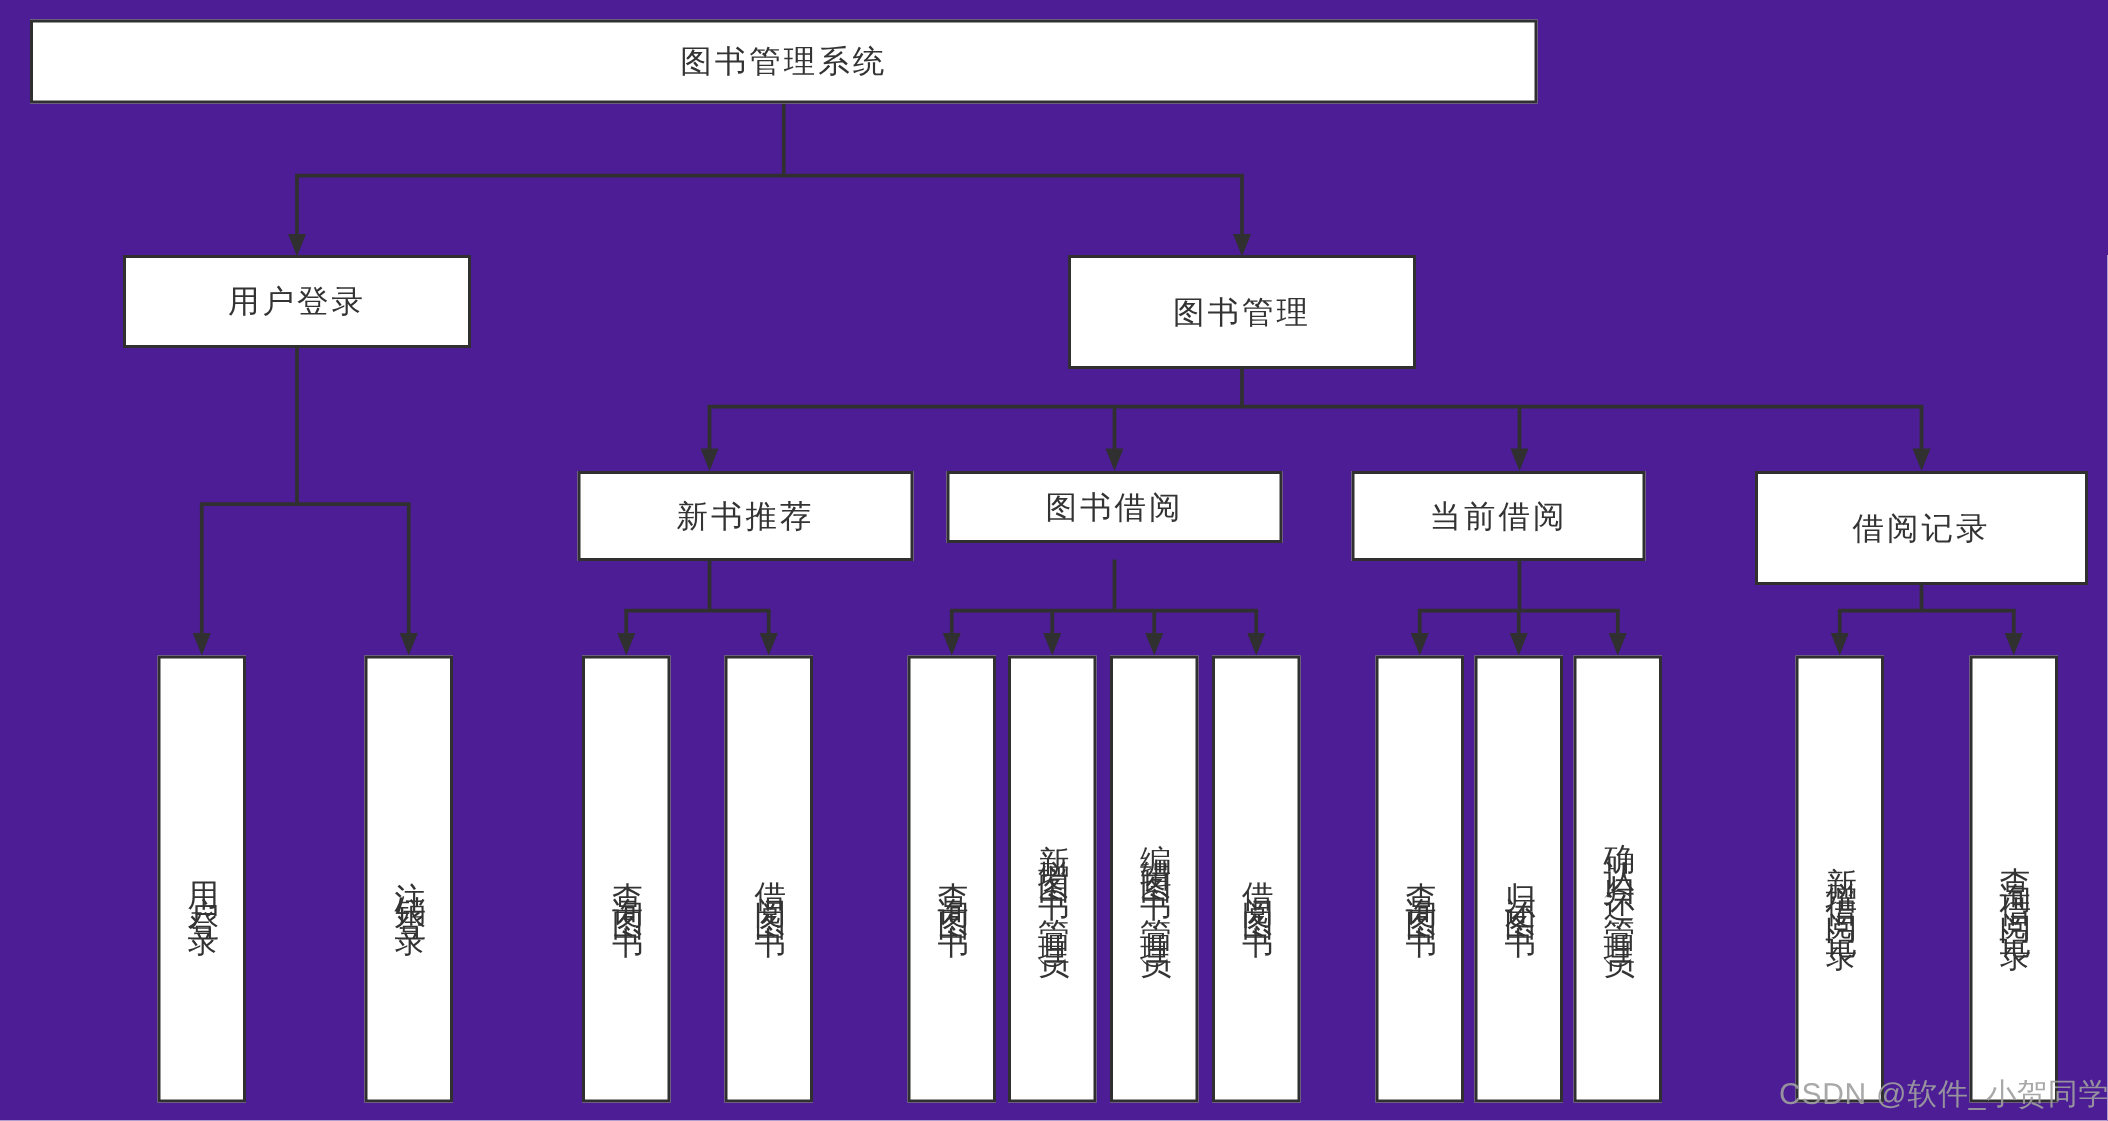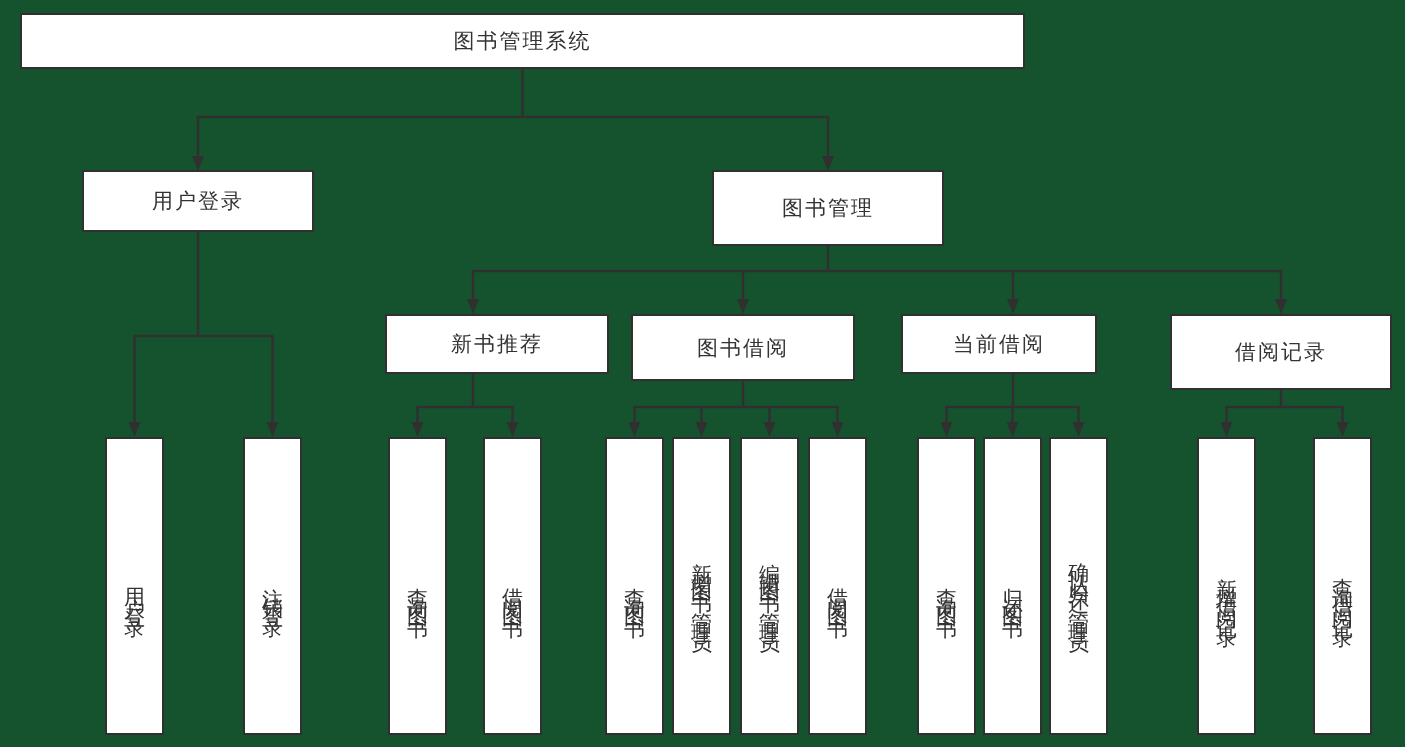--- a/index.html
+++ b/index.html
@@ -1,17 +1,17 @@
 <!DOCTYPE html>
 <html><head>
 <meta charset="utf-8">
 <style>
   html,body{margin:0;padding:0;background:#ffffff;}
   #canvas{
-    position:relative;width:1405px;height:747px;background:#14532d;overflow:hidden;
+    position:relative;width:1405px;height:747px;background:#4c1d95;overflow:hidden;
     font-family:"Liberation Sans","DejaVu Sans",sans-serif;
   }
   svg.wires{position:absolute;left:0;top:0;width:1405px;height:747px;}
   svg.wires line{stroke:#303030;stroke-width:2.5;}
   svg.wires polygon{fill:#303030;stroke:none;}
   .box{
     position:absolute;box-sizing:border-box;background:#ffffff;
     border:2.5px solid #303030;color:#333333;
     display:flex;align-items:center;justify-content:center;
   }
@@ -20,21 +20,21 @@
     writing-mode:vertical-rl;text-orientation:mixed;
     font-size:21px;letter-spacing:10px;margin-bottom:-10px;white-space:nowrap;
   }
   
   .n-root{left:20px;top:13px;width:1005px;height:56px;}
   
   .n-userlogin{left:82px;top:170px;width:232px;height:62px;}
   .n-bookmgmt{left:712px;top:170px;width:232px;height:76px;}
   
   .n-newbook{left:361px;top:314px;width:224px;height:60px;margin-left:24px;}
-  .n-bookborrow{left:631px;top:314px;width:224px;height:67px;}
+  .n-bookborrow{left:631px;top:314px;width:224px;height:48px;}
   .n-currentborrow{left:901px;top:314px;width:196px;height:60px;}
   .n-borrowrecord{left:1170px;top:314px;width:222px;height:76px;}
   
   .vbox{top:437px;width:59px;height:298px;}
   .n-login{left:105px;}   .n-logout{left:243px;}
   .n-nbq{left:388px;}     .n-nbb{left:483px;}
   .n-bbq{left:605px;}     .n-bba{left:672px;} .n-bbe{left:740px;} .n-bbb{left:808px;}
   .n-cbq{left:917px;}     .n-cbr{left:983px;} .n-cbc{left:1049px;}
   .n-bra{left:1197px;}    .n-brq{left:1313px;}
   .watermark{
@@ -184,13 +184,14 @@
     <span class="lbl">确认归还（管理员）</span>
   </div>
 
   <div class="box vbox n-bra">
     <span class="lbl">新增借阅记录</span>
   </div>
   <div class="box vbox n-brq">
     <span class="lbl">查询借阅记录</span>
   </div>
 
+  <div class="watermark">CSDN @软件_小贺同学</div>
 </div>
 
 </body></html>

